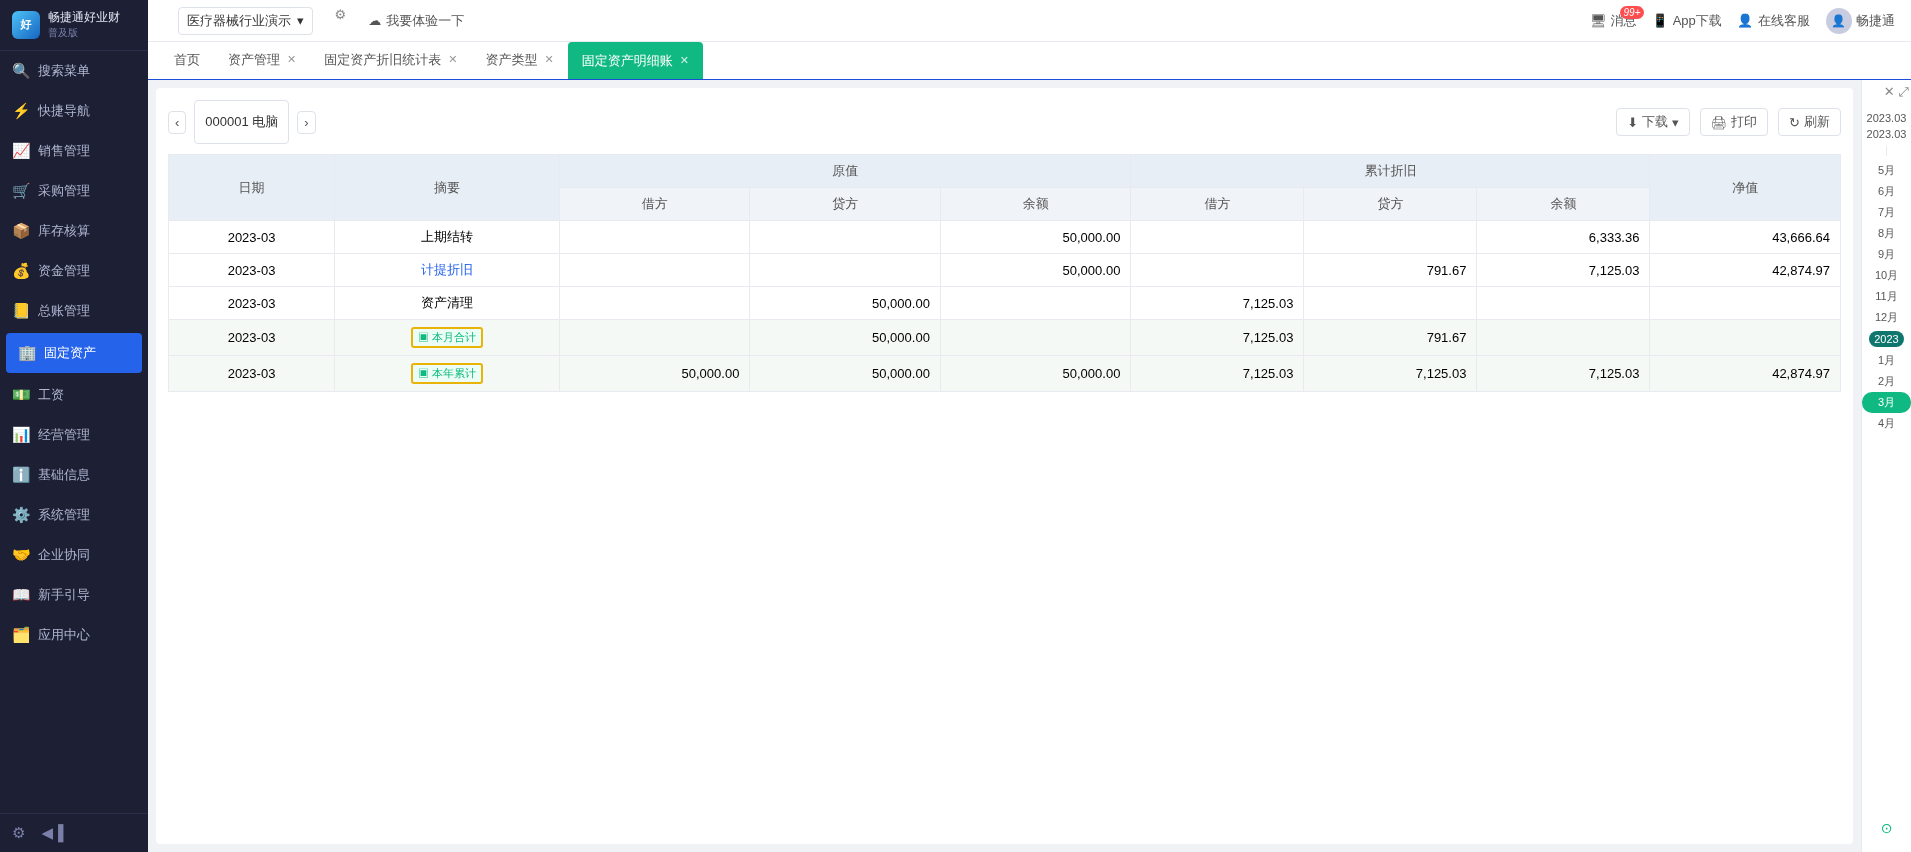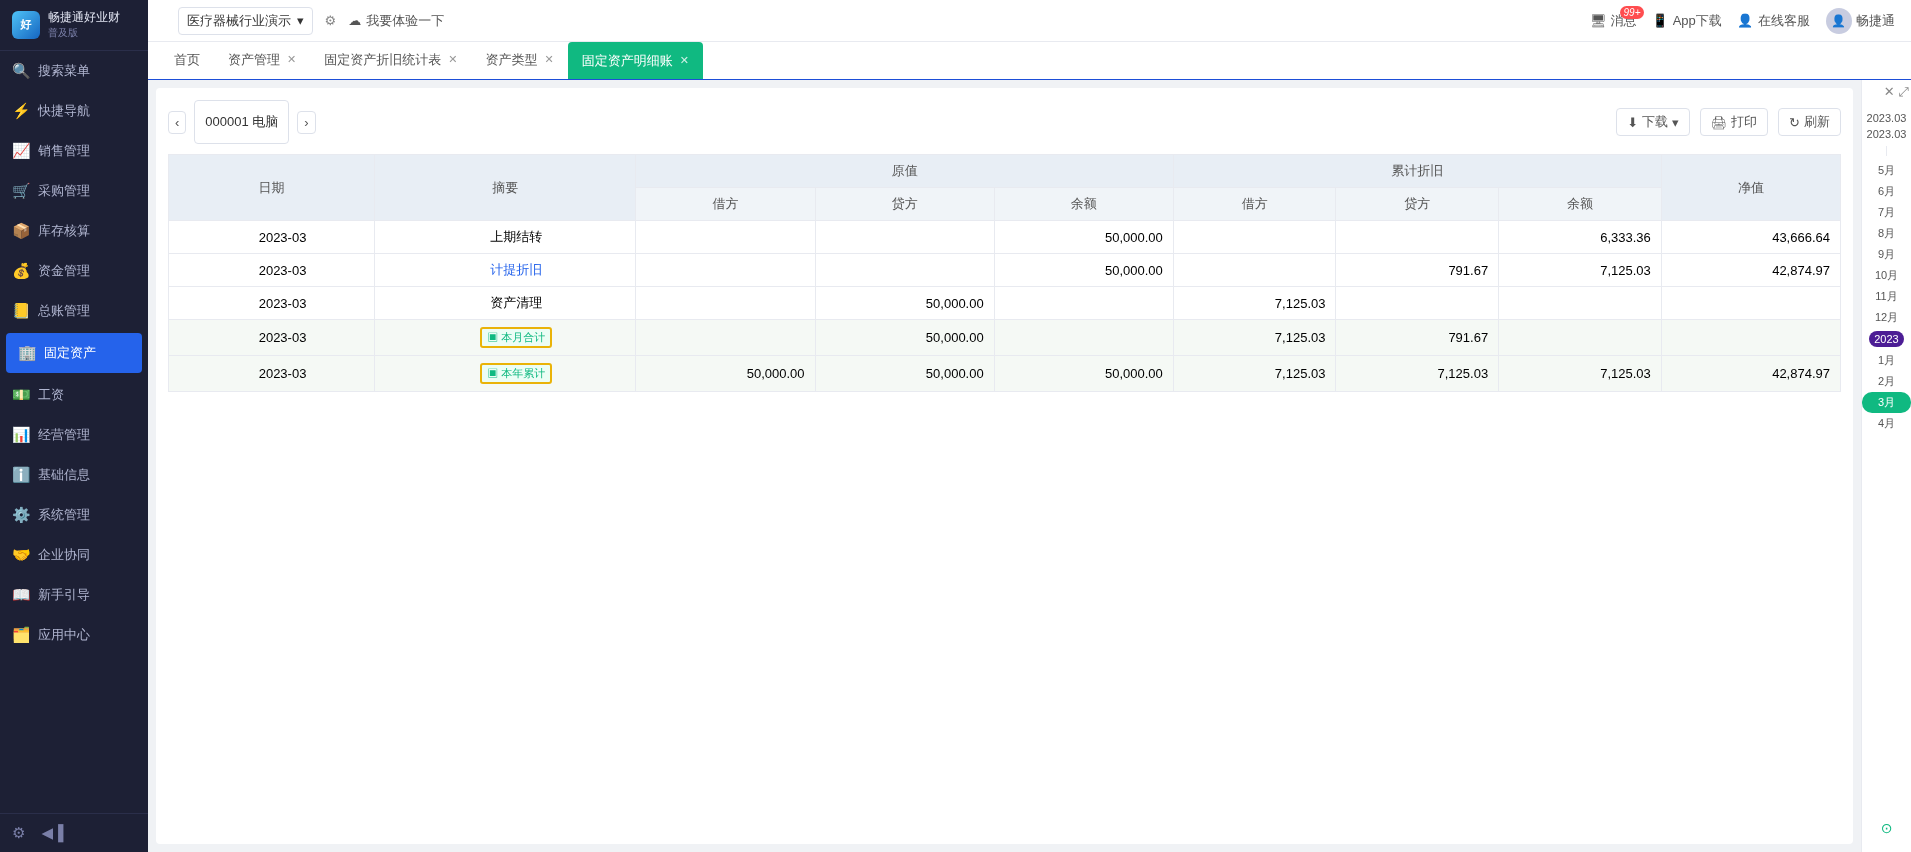--- a/index.html
+++ b/index.html
@@ -64,21 +64,21 @@
     .top-header {
       background: #fff;
       border-bottom: 1px solid #e8eaf0;
       padding: 0 16px;
       height: 42px;
       display: flex;
       align-items: center;
       justify-content: space-between;
     }
     .header-left {
-      display: flex; align-items: center; gap: 12px; padding-left: 14px;
+      display: flex; gap: 22px; padding-left: 14px;
     }
     .company-selector {
       display: flex; align-items: center; gap: 6px;
       font-size: 13px; color: #333; cursor: pointer;
       padding: 4px 8px;
       border: 1px solid #dde1ea;
       border-radius: 4px;
     }
     .experience-btn {
       display: flex; align-items: center; gap: 5px;
@@ -200,21 +200,20 @@
       text-align: right;
     }
     .data-table th {
       background: #f0f4f8;
       color: #555;
       font-weight: normal;
       text-align: center;
     }
     .data-table td:nth-child(1), .data-table td:nth-child(2) {
       text-align: center;
-      padding-left: 32px;
     }
     .group-header th {
       background: #e8eef5;
       text-align: center;
     }
     .monthly-total td, .yearly-total td {
       background: #f5f9f5;
       font-weight: 500;
     }
     .badge-green {
@@ -516,21 +515,21 @@
       <div style="font-size:11px; color:#555; text-align:center; padding: 2px 0;">2023.03</div>
       <div style="width:1px; background:#e8eaf0; height:10px; margin: 4px auto;"></div>
       <div class="month-item">5月</div>
       <div class="month-item">6月</div>
       <div class="month-item">7月</div>
       <div class="month-item">8月</div>
       <div class="month-item">9月</div>
       <div class="month-item">10月</div>
       <div class="month-item">11月</div>
       <div class="month-item">12月</div>
-      <div style="background:#4c1d95; color:white; border-radius:10px; padding:2px 5px; font-size:11px; text-align:center; margin:3px 4px;">2023</div>
+      <div style="background:#0f766e; color:white; border-radius:10px; padding:2px 5px; font-size:11px; text-align:center; margin:3px 4px;">2023</div>
       <div class="month-item">1月</div>
       <div class="month-item">2月</div>
       <div class="month-item active">3月</div>
       <div class="month-item">4月</div>
       <div style="margin-top:auto; padding:8px 0; display:flex; justify-content:center;">
         <span style="font-size:14px; color:#10b981; cursor:pointer;">⊙</span>
       </div>
     </div>
   </div>
 </div>

